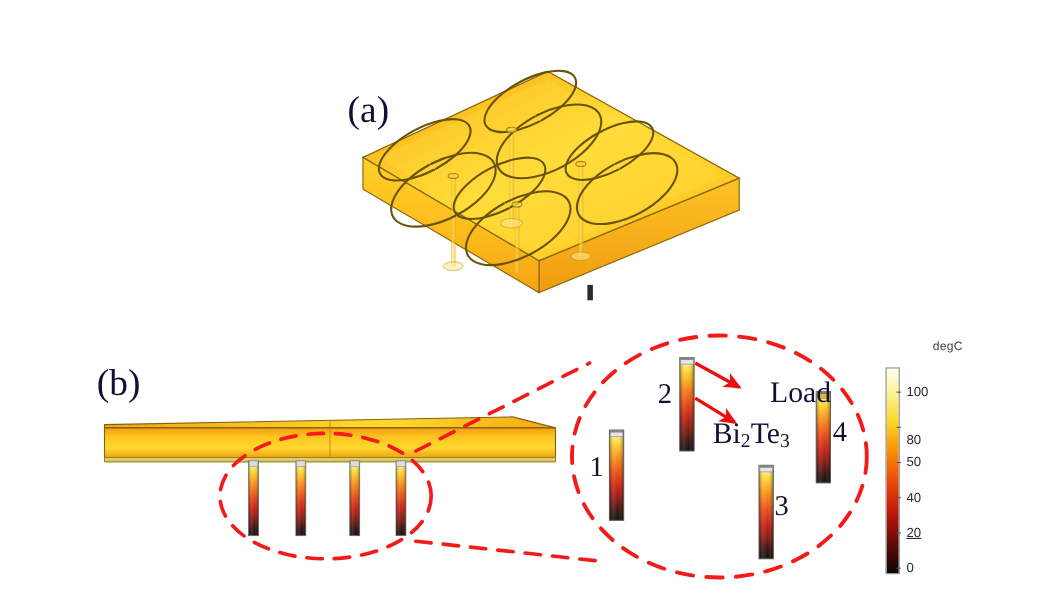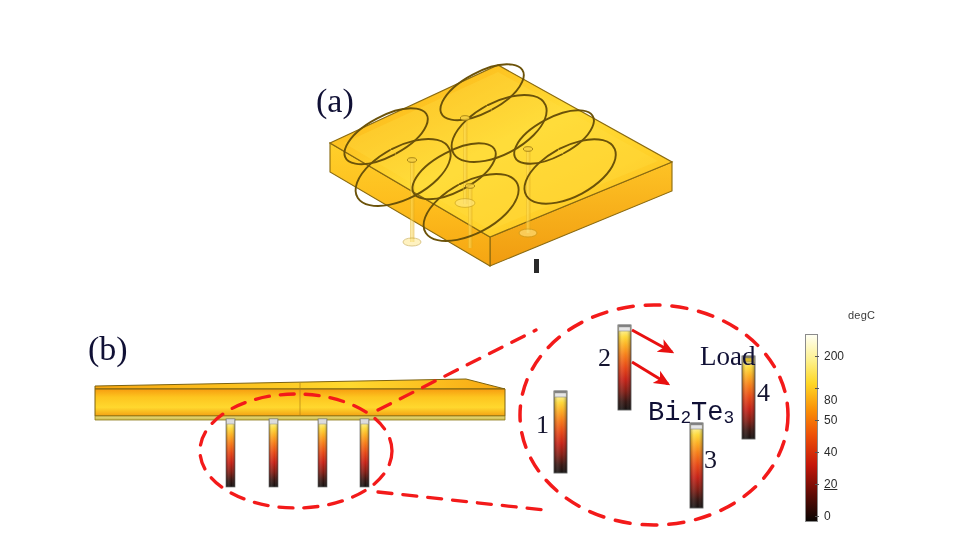--- a/index.html
+++ b/index.html
@@ -288,21 +288,21 @@
 
     <line x1="632" y1="330" x2="672" y2="352" stroke="#e81010" stroke-width="3" marker-end="url(#arrowRed)"></line>
     <line x1="632" y1="362" x2="668" y2="384" stroke="#e81010" stroke-width="3" marker-end="url(#arrowRed)"></line>
   </svg>
 
   <div class="abs panel-letter" style="left:316px; top:82px;">(a)</div>
   <div class="abs panel-letter" style="left:88px; top:330px;">(b)</div>
 
   <div class="abs inset-text" style="left:700px; top:341px;">Load</div>
 
-  <div class="abs inset-text" style="left:648px; top:398px;font-family:Liberation Mono, monospace;"><span>Bi</span><sub>2</sub><span>Te</span><sub>3</sub></div>
+  <div class="abs inset-text" style="left:648px; top:379px;"><span>Bi</span><sub>2</sub><span>Te</span><sub>3</sub></div>
 
   <div class="abs pillar-num" style="left:536px; top:410px;">1</div>
   <div class="abs pillar-num" style="left:598px; top:343px;">2</div>
   <div class="abs pillar-num" style="left:704px; top:445px;">3</div>
   <div class="abs pillar-num" style="left:757px; top:378px;">4</div>
 
   <div class="abs cbar-title" style="left:808px; top:309px;margin-left:40px;">degC</div>
 
   <div class="abs cbar-body" id="cbar-body" style="left: 805px; top: 334px; width: 13px; height: 188px; background: linear-gradient(to top, rgb(10, 6, 4) 0%, rgb(93, 11, 5) 14%, rgb(196, 22, 10) 30%, rgb(237, 79, 8) 46%, rgb(250, 145, 7) 60%, rgb(254, 215, 38) 74%, rgb(253, 240, 138) 86%, rgb(255, 255, 242) 100%);"></div>
 
@@ -311,16 +311,16 @@
       <div class="abs cbar-tick-label" style="left: 824px; top: 510px;">0</div>
       <div class="abs cbar-tickmark" style="left: 815px; top: 484px; width: 4px; height: 1px;"></div>
       <div class="abs cbar-tick-label" style="left: 824px; top: 478px; text-decoration: underline;">20</div>
       <div class="abs cbar-tickmark" style="left: 815px; top: 452px; width: 4px; height: 1px;"></div>
       <div class="abs cbar-tick-label" style="left: 824px; top: 446px;">40</div>
       <div class="abs cbar-tickmark" style="left: 815px; top: 420px; width: 4px; height: 1px;"></div>
       <div class="abs cbar-tick-label" style="left: 824px; top: 414px;">50</div>
       <div class="abs cbar-tickmark" style="left: 815px; top: 388px; width: 4px; height: 1px;"></div>
       <div class="abs cbar-tick-label" style="left: 824px; top: 394px;">80</div>
       <div class="abs cbar-tickmark" style="left: 815px; top: 356px; width: 4px; height: 1px;"></div>
-      <div class="abs cbar-tick-label" style="left: 824px; top: 350px;">200</div>
+      <div class="abs cbar-tick-label" style="left: 824px; top: 350px;">100</div>
     </div>
 
 </div>
 
 </body></html>

